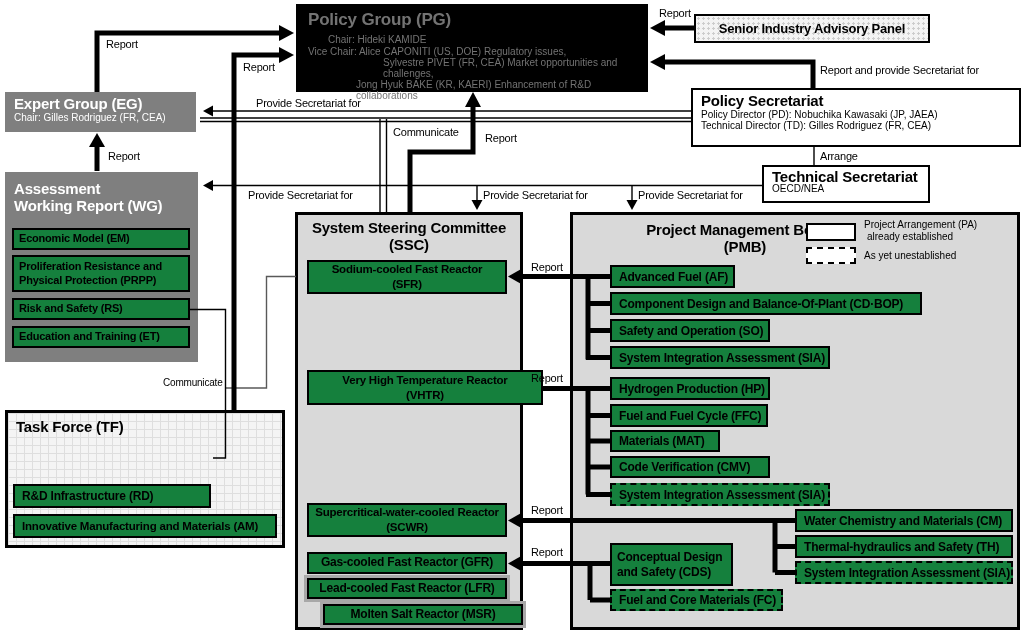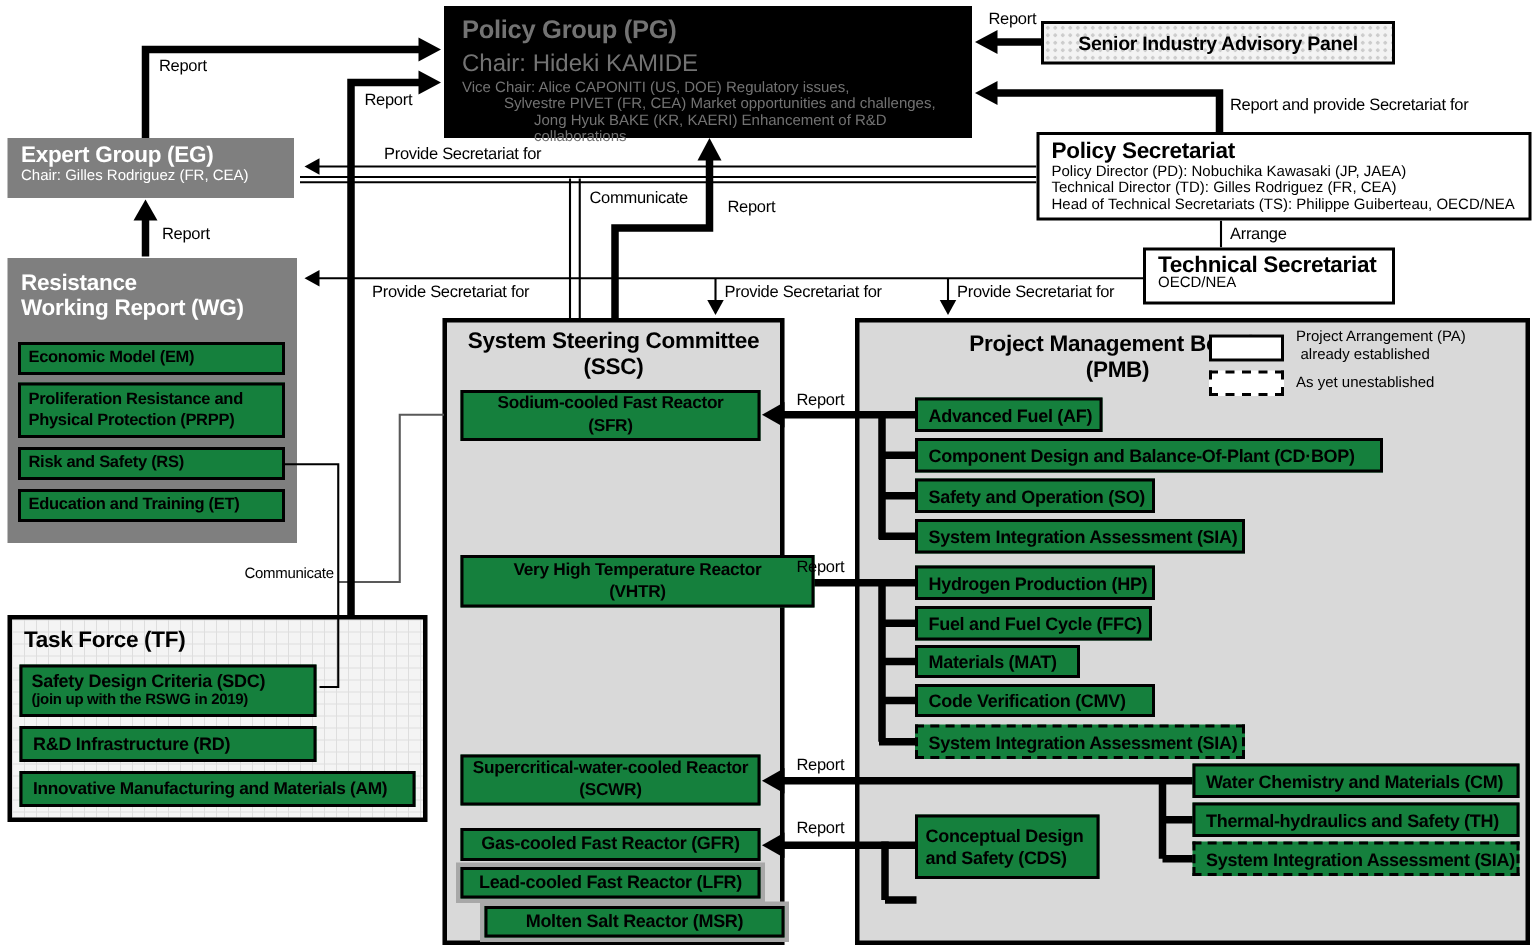--- a/index.html
+++ b/index.html
@@ -22,21 +22,21 @@
   .wbox{background:#15803d;border:2px solid #000;font-weight:bold;letter-spacing:-0.2px;}
   .wbox.dashed{border-style:dashed;}
   .grayframe{box-shadow:0 0 0 3px #a8a8a8;}
   .left-item{display:flex;align-items:center;padding-left:7px;font-size:12px;white-space:nowrap;}
   .center-item{display:flex;flex-direction:column;justify-content:center;text-align:center;
                font-size:11.5px;line-height:1.3;}
   .wrap-item{display:flex;align-items:center;padding:1px 5px;font-size:11px;line-height:1.25;font-weight:bold;}
   
   .t-big{font-weight:bold;font-size:17px;letter-spacing:-0.2px;}
   .t-med{font-weight:bold;font-size:15px;letter-spacing:-0.2px;}
-  .t-small{font-size:16px;}
+  .t-small{font-size:10px;margin-left:20px;}
   .conn-label{position:absolute;z-index:4;font-size:11px;white-space:nowrap;letter-spacing:-0.2px;}
   svg{position:absolute;left:0;top:0;z-index:2;}
   .title-center{text-align:center;font-weight:bold;font-size:15px;line-height:1.15;letter-spacing:-0.2px;}
 </style>
 </head>
 <body>
 
 <div id="canvas">
 
   <div class="abs panel z1" style="left:295px;top:212px;width:228px;height:418px;"></div>
@@ -112,67 +112,62 @@
       <polygon points="508,388.5 523,380 523,397"></polygon>
       <polygon points="508,520.5 523,512 523,529"></polygon>
       <polygon points="508,563.5 523,555 523,572"></polygon>
     </g>
   </svg>
 
   <div class="abs blackblock z3" style="left:296px;top:4px;width:352px;height:88px;padding:6px 12px;">
     <div class="t-big">Policy Group (PG)</div>
     <div class="t-small" style="margin-top:4px;">Chair: Hideki KAMIDE</div>
     <div style="font-size:10px;margin-top:1px;">Vice Chair: Alice CAPONITI (US, DOE) Regulatory issues,</div>
-    <div style="font-size:10px;margin-left:28px;">Sylvestre PIVET (FR, CEA) Market opportunities and challenges,</div>
+    <div style="font-size:10px;margin-left:75px;">Sylvestre PIVET (FR, CEA) Market opportunities and challenges,</div>
     <div style="font-size:10px;margin-left:48px;">Jong Hyuk BAKE (KR, KAERI) Enhancement of R&amp;D collaborations</div>
   </div>
 
   <div class="abs dotted-fill z3" style="left:694px;top:14px;width:236px;height:29px;display:flex;align-items:center;justify-content:center;">
     <span style="font-weight:bold;font-size:13px;letter-spacing:-0.2px;">Senior Industry Advisory Panel</span>
   </div>
 
   <div class="abs z3" style="left:691px;top:88px;width:330px;height:59px;background:#fff;border:2px solid #000;padding:2px 8px;">
     <div class="t-med">Policy Secretariat</div>
     <div style="font-size:10px;">Policy Director (PD): Nobuchika Kawasaki (JP, JAEA)</div>
     <div style="font-size:10px;">Technical Director (TD): Gilles Rodriguez (FR, CEA)</div>
-    <div style="font-size:10px;white-space:nowrap;">Head of Technical Secretariats (TS): Philippe Guiberteau, OECD/NEA</div>
   </div>
 
   <div class="abs z3" style="left:762px;top:165px;width:168px;height:38px;background:#fff;border:2px solid #000;padding:1px 8px;">
     <div class="t-med">Technical Secretariat</div>
     <div style="font-size:10px;margin-top:-2px;">OECD/NEA</div>
   </div>
 
   <div class="abs z3" style="left:14px;top:95px;color:#fff;">
     <div class="t-med">Expert Group (EG)</div>
     <div style="font-size:10px;">Chair: Gilles Rodriguez (FR, CEA)</div>
   </div>
 
   <div class="abs z3" style="left:14px;top:180px;color:#fff;">
-    <div class="t-med">Resistance</div>
+    <div class="t-med">Assessment</div>
     <div class="t-med">Working Report (WG)</div>
   </div>
   <div class="abs wbox wrap-item z3" style="left:12px;top:228px;width:178px;height:22px;">
     <span>Economic Model (EM)</span>
     </div>
   <div class="abs wbox wrap-item z3" style="left:12px;top:255px;width:178px;height:37px;">
     <span>Proliferation Resistance and Physical Protection (PRPP)</span>
     </div>
   <div class="abs wbox wrap-item z3" style="left:12px;top:298px;width:178px;height:22px;">
     <span>Risk and Safety (RS)</span>
     </div>
   <div class="abs wbox wrap-item z3" style="left:12px;top:326px;width:178px;height:22px;text-align:right;">
     <span>Education and Training (ET)</span>
     </div>
 
   <div class="abs z3 t-med" style="left:16px;top:418px;">Task Force (TF)</div>
-  <div class="abs wbox z3" style="left:13px;top:443px;width:198px;height:35px;padding:2px 6px;">
-    <div style="font-size:12px;line-height:1.2;">Safety Design Criteria (SDC)</div>
-    <div style="font-size:10px;line-height:1.1;">(join up with the RSWG in 2019)</div>
-  </div>
   <div class="abs wbox left-item z3" style="left:13px;top:484px;width:198px;height:24px;font-size:12px;">
     <span>R&amp;D Infrastructure (RD)</span>
     </div>
   <div class="abs wbox left-item z3" style="left:13px;top:514px;width:264px;height:24px;font-size:11.5px;">
     <span>Innovative Manufacturing and Materials (AM)</span>
     </div>
 
   <div class="abs z3 title-center" style="left:300px;top:219px;width:218px;">
     <div>System Steering Committee</div>
     <div>(SSC)</div>
@@ -246,20 +241,23 @@
     </div>
   <div class="abs wbox left-item z3" style="left:795px;top:535px;width:218px;height:23px;">
     <span>Thermal-hydraulics and Safety (TH)</span>
     </div>
   <div class="abs wbox dashed left-item z3" style="left:795px;top:561px;width:218px;height:23px;">
     <span>System Integration Assessment (SIA)</span>
     </div>
 
   <div class="abs wbox wrap-item z3" style="left:610px;top:543px;width:123px;height:43px;font-size:12px;">
     <span>Conceptual Design and Safety (CDS)</span>
+    </div>
+  <div class="abs wbox dashed left-item z3" style="left:610px;top:589px;width:173px;height:22px;">
+    <span>Fuel and Core Materials (FC)</span>
     </div>
 
   <div class="conn-label" style="left:106px;top:38px;">Report</div>
   <div class="conn-label" style="left:243px;top:61px;">Report</div>
   <div class="conn-label" style="left:108px;top:150px;">Report</div>
   <div class="conn-label" style="left:256px;top:97px;">Provide Secretariat for</div>
   <div class="conn-label" style="left:248px;top:189px;">Provide Secretariat for</div>
   <div class="conn-label" style="left:483px;top:189px;">Provide Secretariat for</div>
   <div class="conn-label" style="left:638px;top:189px;">Provide Secretariat for</div>
   <div class="conn-label" style="left:393px;top:126px;">Communicate</div>

